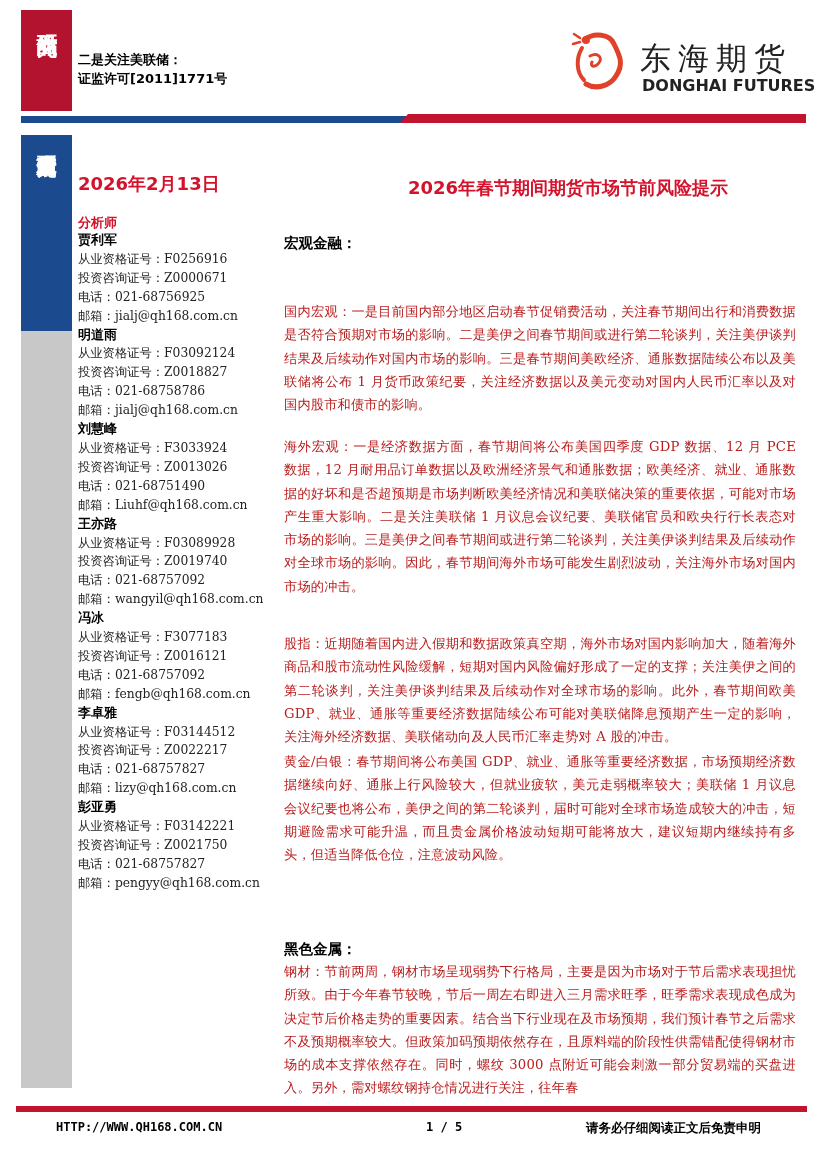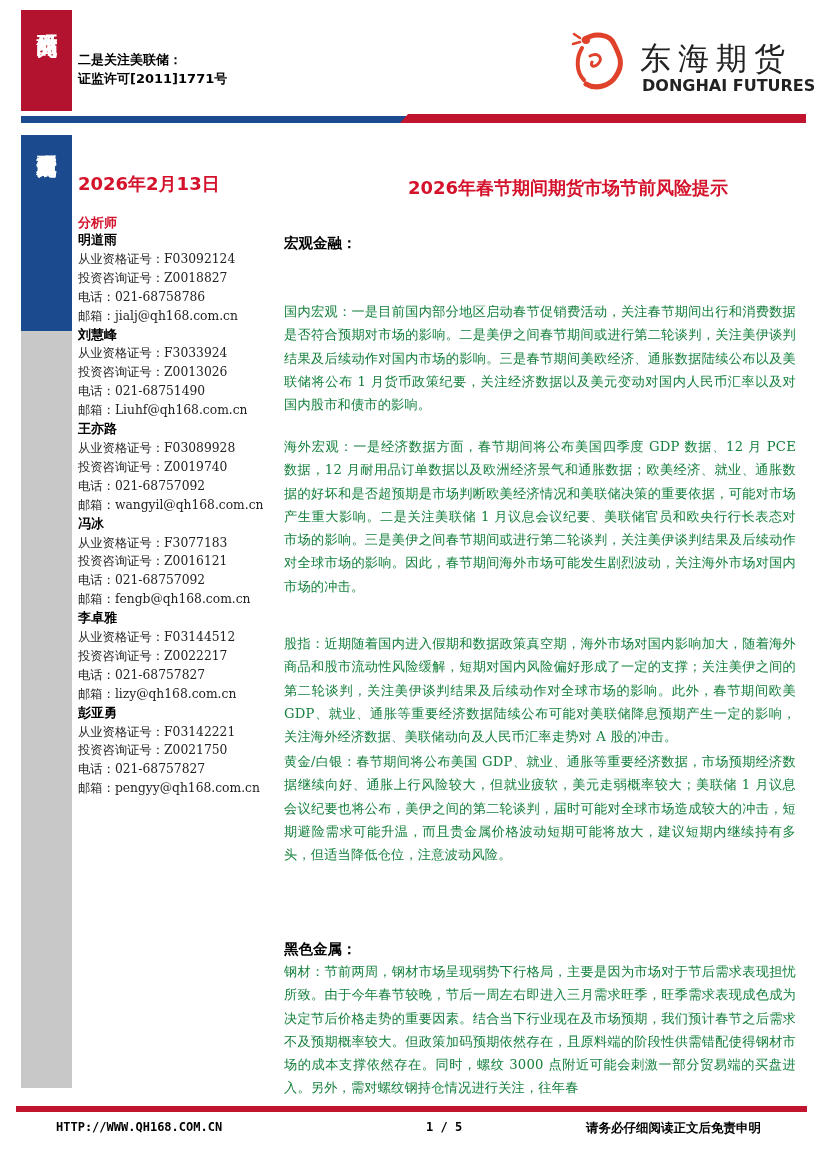--- a/index.html
+++ b/index.html
@@ -38,21 +38,21 @@
   .analyst-label { left:78px; top:214px; color:#d4122b; font-family:"DejaVu Sans","Liberation Sans",sans-serif;
                    font-size:13px; font-weight:bold; }
   .analysts { left:78px; top:231px; width:200px; font-size:12.3px; line-height:18.9px; }
   .analyst-name { font-family:"DejaVu Sans","Liberation Sans",sans-serif; font-weight:bold; font-size:13px; }
   .analyst-line { color:#222; white-space:nowrap; }
 
   
   .title { left:280px; top:176px; width:546px; text-align:center; color:#d4122b;
            font-family:"DejaVu Sans","Liberation Sans",sans-serif; font-size:18px; font-weight:bold; padding-left:30px; box-sizing:border-box; }
   .section-title { left:284px; font-family:"DejaVu Sans","Liberation Sans",sans-serif; font-weight:bold; font-size:14.5px;text-align:right; }
-  .para { left:284px; width:512px; font-size:13.2px; line-height:23.3px; color:#15803d;
+  .para { left:284px; width:512px; font-size:13.2px; line-height:23.3px; color:#b91c1c;
           text-align:justify; letter-spacing:0.2px; }
 
   
   .footer-line { left:16px; top:1106px; width:791px; height:6px; background:#c0142f; }
   .footer { top:1120px; font-family:"DejaVu Sans Mono","Liberation Mono",monospace; font-size:12px; font-weight:bold; }
   .footer-left { left:36px;padding-left:20px; }
   .footer-mid { left:426px; }
   .footer-right { left:586px; font-family:"DejaVu Sans","Liberation Sans",sans-serif; font-size:12.5px; }
 </style>
 </head>
@@ -80,20 +80,27 @@
 </div>
 <div class="abs logo-cn">东海期货</div>
 <div class="abs logo-en">DONGHAI FUTURES</div>
 
 <div class="abs div-blue"></div>
 <div class="abs div-red"></div>
 
 <div class="abs date">2026年2月13日</div>
 <div class="abs analyst-label">分析师</div>
 <div class="abs analysts" id="analysts">
+    <div>
+      <div class="analyst-name">贾利军</div>
+      <div class="analyst-line">从业资格证号：F0256916</div>
+      <div class="analyst-line">投资咨询证号：Z0000671</div>
+      <div class="analyst-line">电话：021-68756925</div>
+      <div class="analyst-line">邮箱：jialj@qh168.com.cn</div>
+    </div>
     <div>
       <div class="analyst-name">明道雨</div>
       <div class="analyst-line">从业资格证号：F03092124</div>
       <div class="analyst-line">投资咨询证号：Z0018827</div>
       <div class="analyst-line">电话：021-68758786</div>
       <div class="analyst-line">邮箱：jialj@qh168.com.cn</div>
     </div>
     <div>
       <div class="analyst-name">刘慧峰</div>
       <div class="analyst-line">从业资格证号：F3033924</div>

